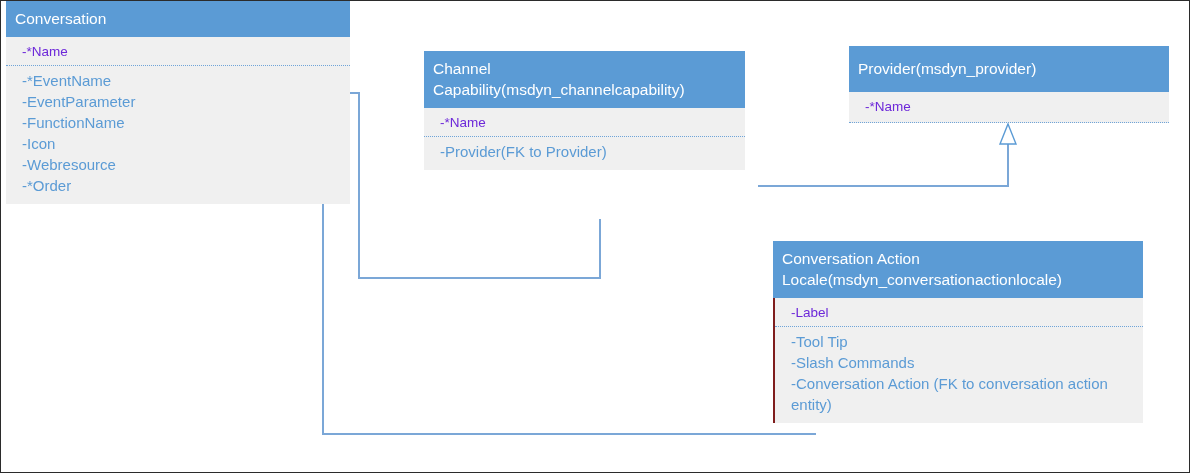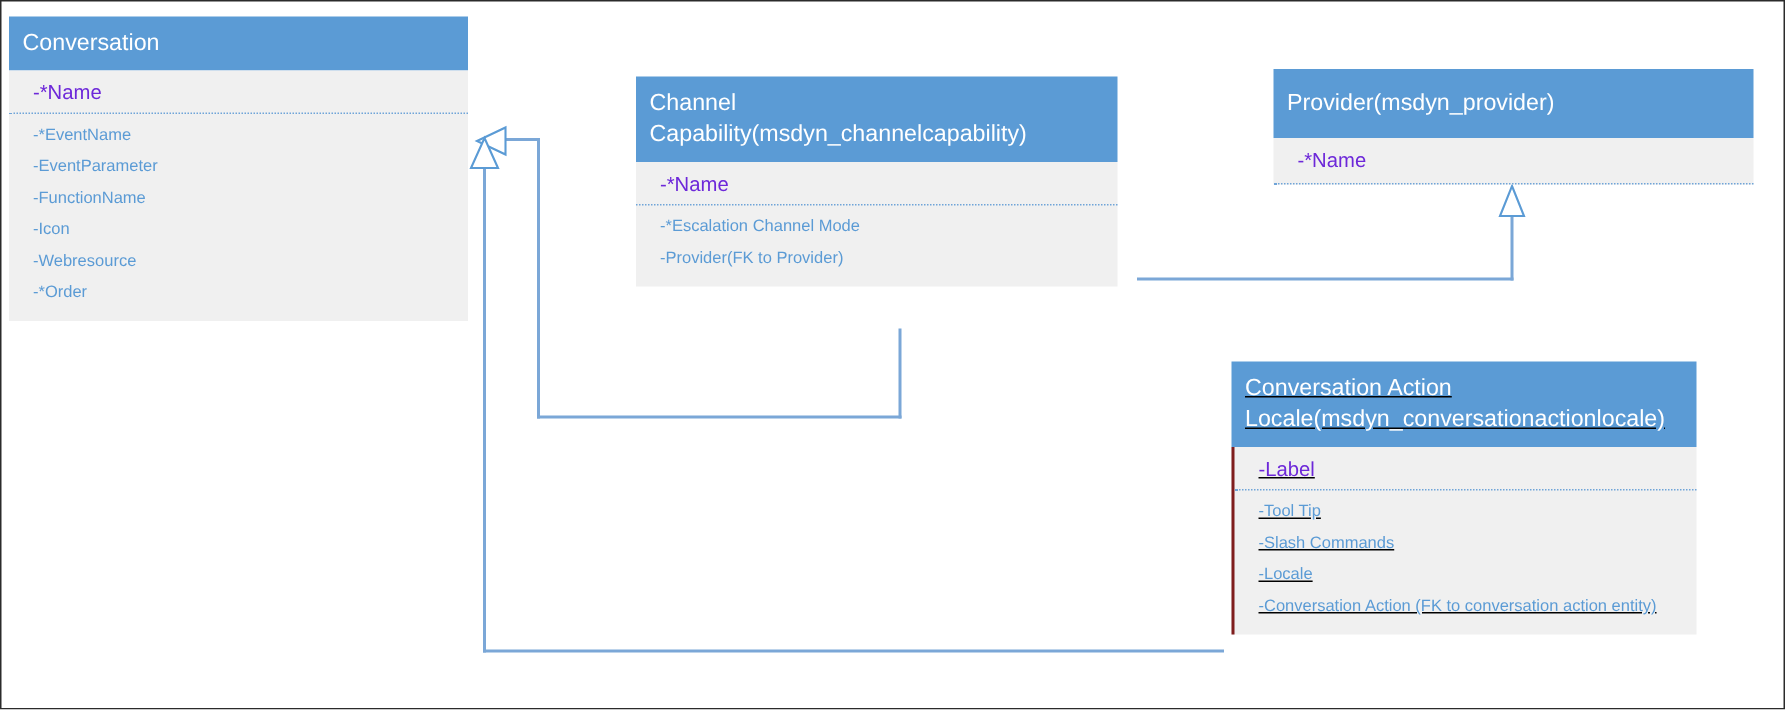--- a/index.html
+++ b/index.html
@@ -45,21 +45,21 @@
     padding: 6px 9px 5px 16px;
     box-sizing: border-box;
     border-bottom: 1px dotted #6FA4D8;
   }
   .umlbox .attr-list {
     padding: 4px 9px 8px 16px;
     box-sizing: border-box;
   }
   .umlbox .attr {
     color: #5B9BD5;
-    font-size: 11px;
+    font-size: 15px;
     line-height: 21px;
     white-space: normal;
   }
 
   
   .ln {
     position: absolute;
     background: #7BA7D7;
   }
   .ln.h { height: 2px; }
@@ -96,21 +96,21 @@
   </svg>
 
   <svg class="arrow" style="left:312px; top:90px;" width="20" height="22" viewBox="0 0 20 22">
     <polygon points="10,1 19,21 1,21"></polygon>
   </svg>
 
   <svg class="arrow" style="left:998px; top:122px;" width="18" height="22" viewBox="0 0 18 22">
     <polygon points="9,1 17,21 1,21"></polygon>
   </svg>
 
-  <div class="umlbox" style="left:5px; top:10px; width:306px;">
+  <div class="umlbox" style="left:5px; top:0; width:344px;">
     <div class="hdr">
       <div>Conversation</div>
     </div>
     <div class="body">
       <div class="attr-top">-*Name</div>
       <div class="attr-list">
         <div class="attr">-*EventName</div>
         <div class="attr">-EventParameter</div>
         <div class="attr">-FunctionName</div>
         <div class="attr">-Icon</div>
@@ -121,44 +121,42 @@
   </div>
 
   <div class="umlbox" style="left:423px; top:50px; width:321px;">
     <div class="hdr">
       <div>Channel</div>
       <div>Capability(msdyn_channelcapability)</div>
     </div>
     <div class="body">
       <div class="attr-top">-*Name</div>
       <div class="attr-list">
-        <div class="attr">-*Escalation Channel Mode</div>
         <div class="attr">-Provider(FK to Provider)</div>
       </div>
     </div>
   </div>
 
   <div class="umlbox" style="left:848px; top:45px; width:320px;">
     <div class="hdr" style="padding-top:12px; padding-bottom:13px;">
       <div>Provider(msdyn_provider)</div>
     </div>
     <div class="body">
       <div class="attr-top" style="padding-bottom:7px;">-*Name</div>
     </div>
   </div>
 
-  <div class="umlbox" style="left:820px; top:240px; width:310px;text-decoration:underline;">
+  <div class="umlbox" style="left:772px; top:240px; width:370px;">
     <div class="hdr">
       <div>Conversation Action</div>
       <div>Locale(msdyn_conversationactionlocale)</div>
     </div>
     <div class="body" style="border-left:2px solid #7f1d1d;">
       <div class="attr-top">-Label</div>
       <div class="attr-list">
         <div class="attr">-Tool Tip</div>
         <div class="attr">-Slash Commands</div>
-        <div class="attr">-Locale</div>
         <div class="attr">-Conversation Action (FK to conversation action entity)</div>
       </div>
     </div>
   </div>
 
 </div>
 
 </body></html>

